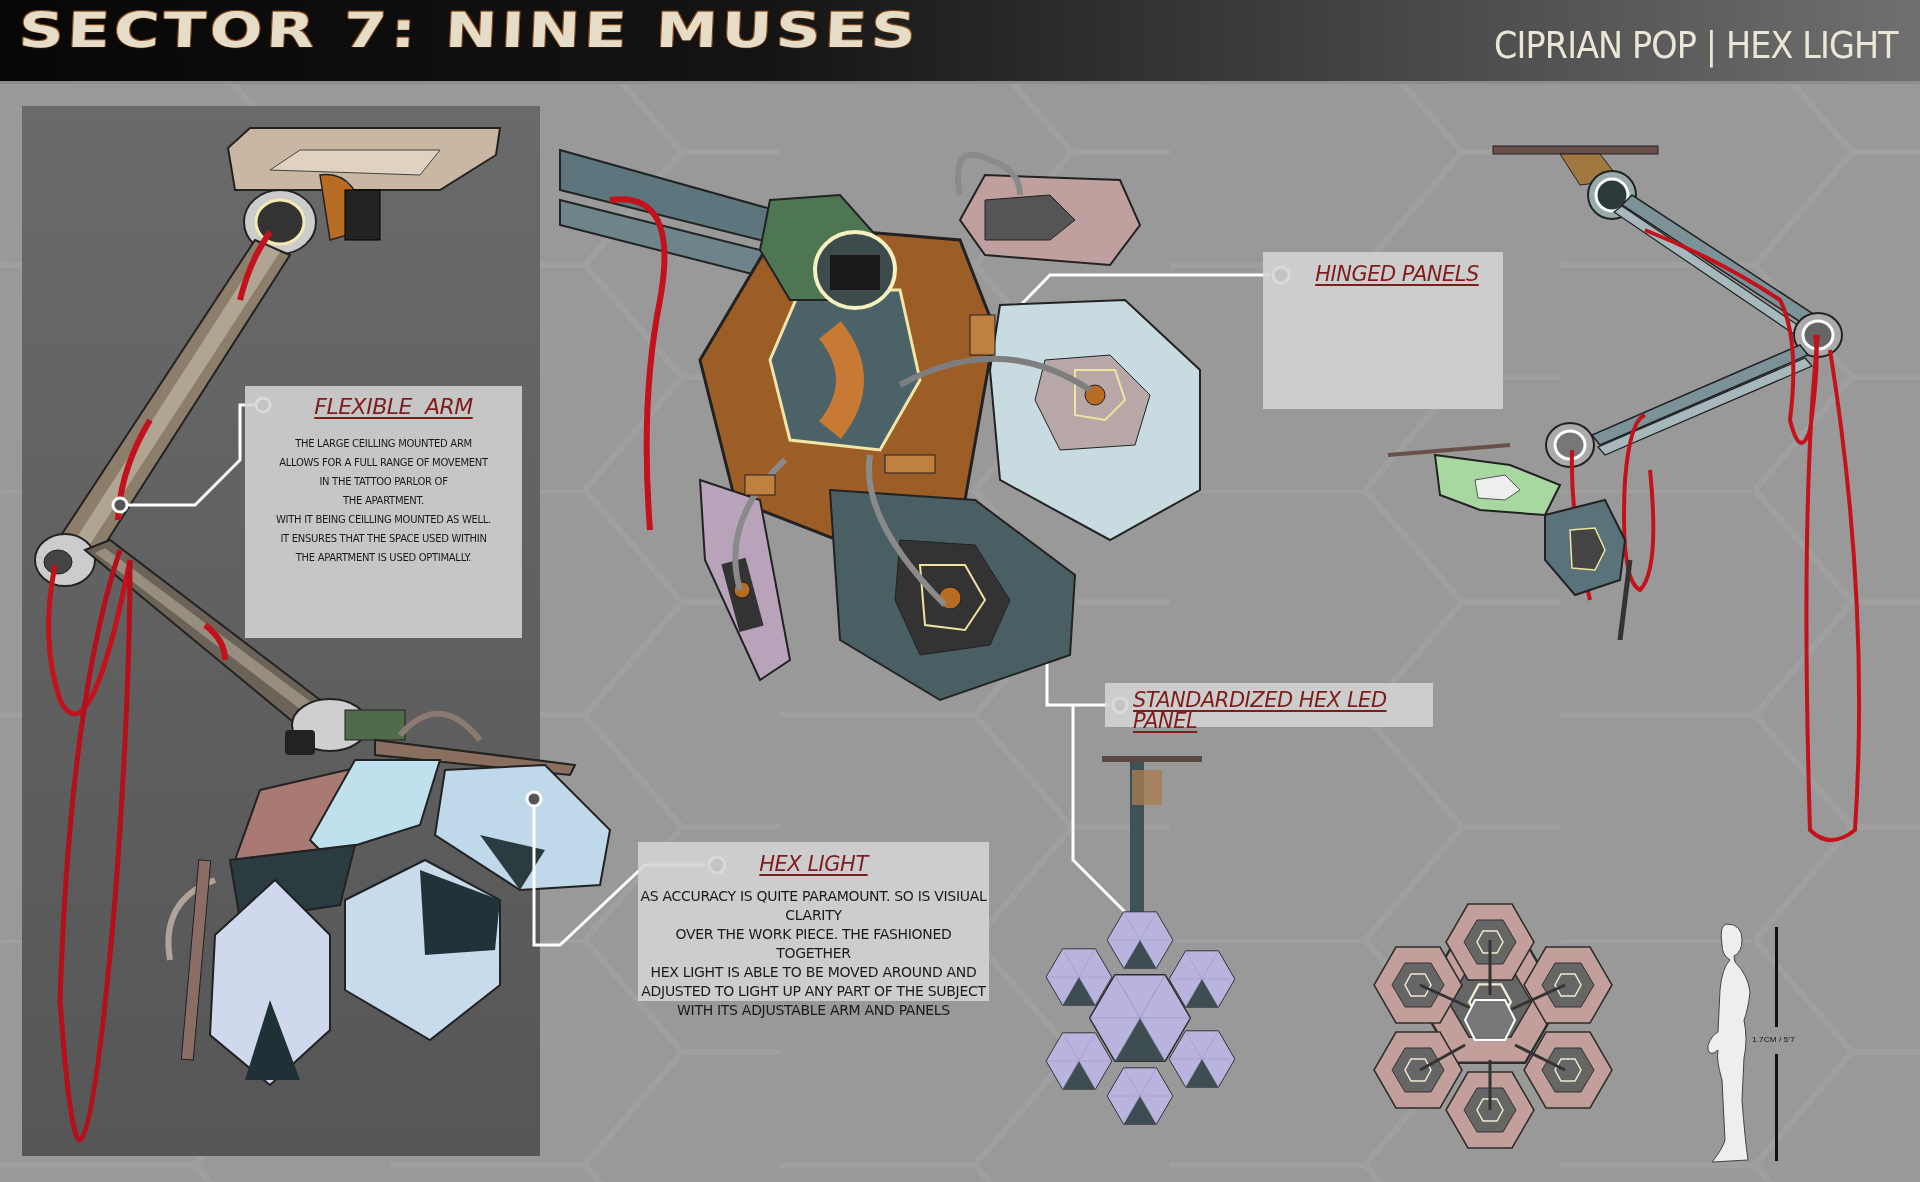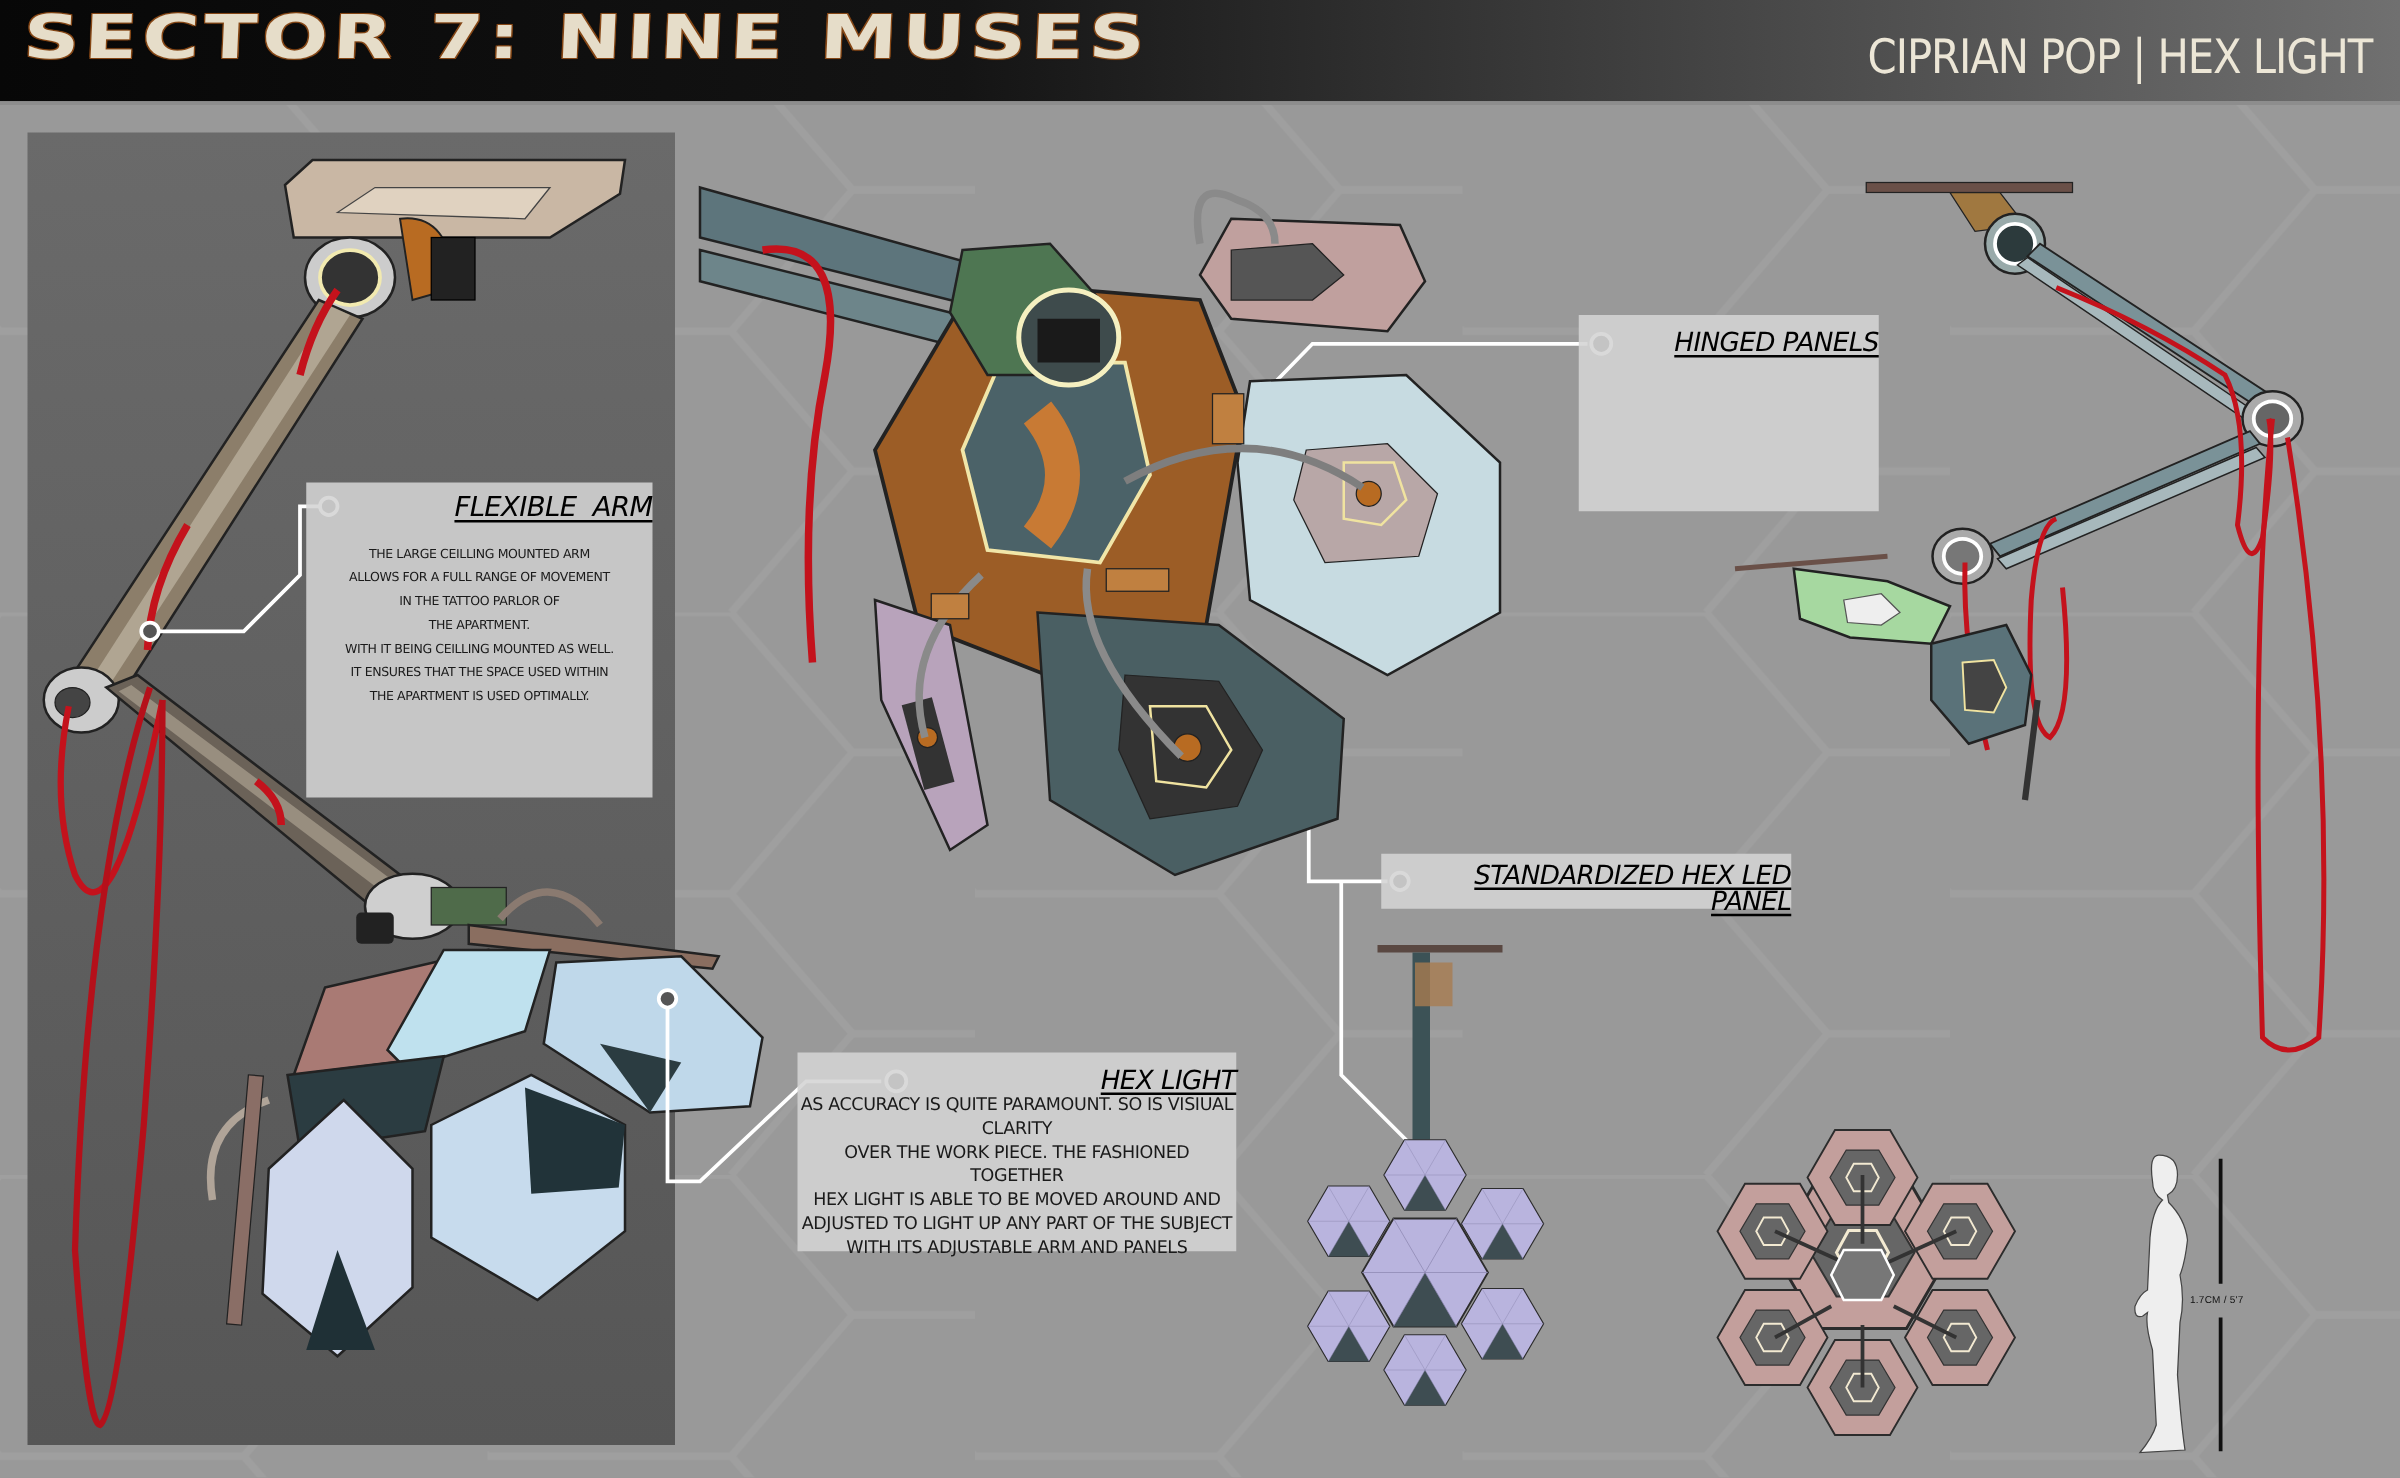--- a/index.html
+++ b/index.html
@@ -43,23 +43,22 @@
     position: absolute;
     background: rgba(212,212,212,0.88);
     text-align: center;
     color: #111;
   }
   .callout-title {
     font-family: "DejaVu Sans", sans-serif;
     font-style: italic; font-weight: normal;
     text-decoration: underline; text-decoration-thickness: 2px;
     text-underline-offset: 3px;
-    color: #000000; letter-spacing: -0.5px;
+    color: #7f1d1d; letter-spacing: -0.5px;
     line-height: 1;
-    text-align: right;
   }
   .callout-body {
     font-family: "DejaVu Sans", sans-serif;
     font-size: 10px; line-height: 19px;
     color: #1a1a1a; letter-spacing: -0.3px;
     text-transform: uppercase;
   }
   .callout-body span { display: block; }
   svg.art { position: absolute; overflow: visible; }
   .scale-label {
@@ -236,21 +235,21 @@
   <polygon points="1545,515 1605,500 1625,540 1620,580 1575,595 1545,560" fill="#5a7279" stroke="#222" stroke-width="2"></polygon>
   <polygon points="1570,530 1595,528 1605,550 1595,570 1572,568" fill="#444" stroke="#f0e3a0" stroke-width="1.5"></polygon>
   <line x1="1630" y1="560" x2="1620" y2="640" stroke="#333" stroke-width="5"></line>
 </svg>
 
 <div class="callout" style="left:1105px;top:683px;width:328px;height:44px;padding-top:7px;padding-left:28px;text-align:left;">
   <div class="callout-title" style="font-size:21px;">STANDARDIZED HEX LED PANEL</div>
 </div>
 
 <div class="callout" style="left:638px;top:842px;width:351px;height:159px;padding-top:12px;">
-  <div class="callout-title" style="font-size:21px;margin-left:0;margin-bottom:0;">HEX LIGHT</div>
+  <div class="callout-title" style="font-size:21px;margin-left:0;margin-bottom:12px;">HEX LIGHT</div>
   <div class="callout-body" style="font-size:14px;line-height:19px;">
     <span>AS ACCURACY IS QUITE PARAMOUNT. SO IS VISIUAL CLARITY</span>
     <span>OVER THE WORK PIECE.  THE FASHIONED TOGETHER</span>
     <span>HEX LIGHT IS ABLE TO BE MOVED AROUND AND</span>
     <span>ADJUSTED TO LIGHT UP ANY PART OF THE SUBJECT</span>
     <span>WITH ITS ADJUSTABLE ARM AND PANELS</span>
   </div>
 </div>
 
 <svg class="art" style="left:1020px;top:740px" width="260" height="440" viewBox="1020 740 260 440">

